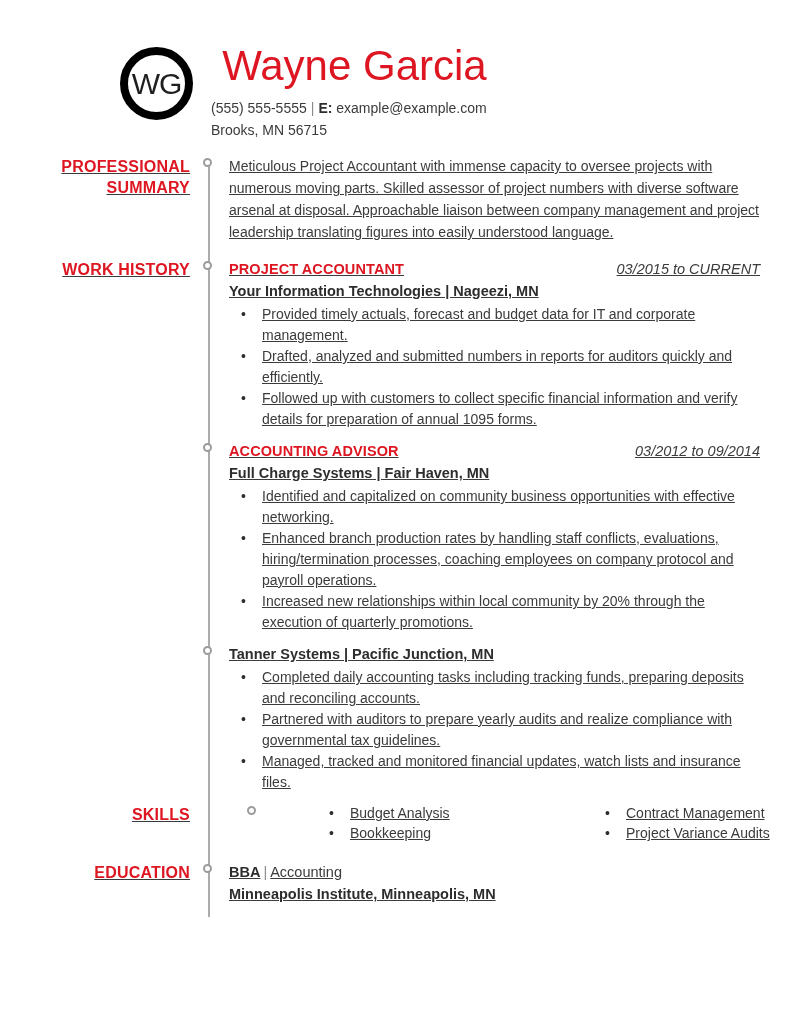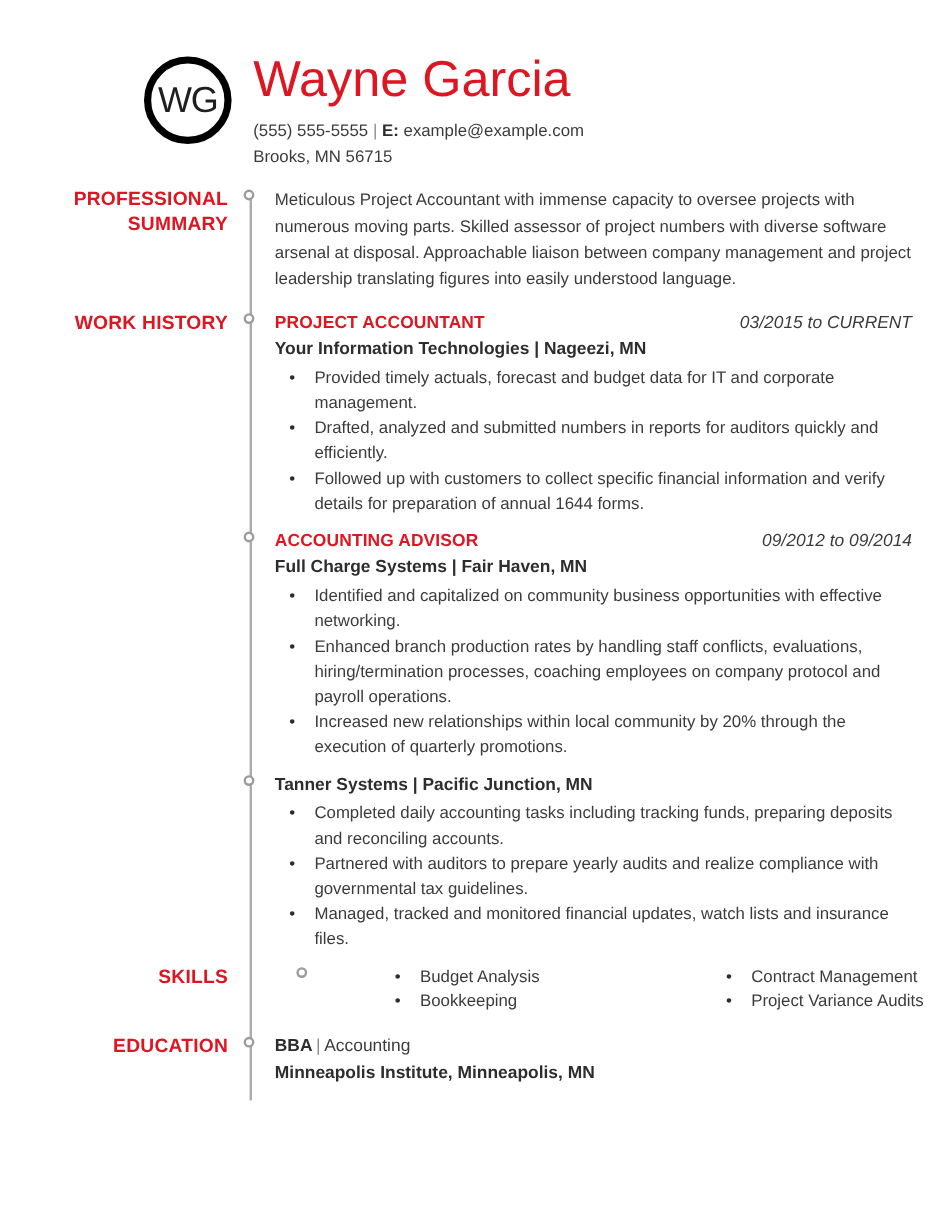--- a/index.html
+++ b/index.html
@@ -10,46 +10,47 @@
     color: #3b3b3b;
     overflow: hidden;
     position: relative;
   }
 
   
   .header { position: relative; height: 155px; }
   .monogram {
     position: absolute; left: 120px; top: 47px;
     width: 73px; height: 73px;
-    border: 6px solid #000000; border-radius: 50%;
+    border: 8px solid #000000; border-radius: 50%;
     display: flex; align-items: center; justify-content: center;
     background: #ffffff;
   }
   .monogram span {
     font-size: 30px; color: #1f1f1f; letter-spacing: -1px; font-weight: 400;
   }
   .header-text { position: absolute; left: 211px; top: 42px; }
   .name {
     font-size: 42px; line-height: 48px; font-weight: 400;
-    color: #dd1622; letter-spacing: 0px; white-space: nowrap;
+    color: #dd1622; letter-spacing: 0px; white-space: nowrap; text-align: right;
   }
   .contact-line { margin-top: 7px; font-size: 14px; line-height: 22px; color: #3b3b3b; }
   .contact-line .sep { color: #8a8a8a; padding: 0 4px; }
   .contact-line .email-label { font-weight: 700; color: #2d2d2d; }
   .address-line { font-size: 14px; line-height: 22px; color: #3b3b3b; }
 
   
   .entries { position: relative; padding: 0 31px 10px 40px; }
   .timeline-line {
     position: absolute; left: 208px; top: 9px; bottom: -2px;
     width: 2px; background: #ababab;
   }
   .entry {
     display: grid; grid-template-columns: 150px 39px 531px;
     margin-bottom: 10px;
+    text-decoration: underline;
   }
   .entry.summary-entry { margin-bottom: 15px; }
   .entry.skills-entry { margin-bottom: 18px; gap: 44px; }
   .entry.education-entry { margin-bottom: 0; }
   .entry-heading {
     text-align: right; color: #dd1622; font-weight: 700;
     font-size: 16px; line-height: 21px; letter-spacing: 0.2px;
     padding-top: 1px;
   }
   .marker-cell { position: relative; }
@@ -130,34 +131,34 @@
     </div>
     <div class="entry-content job">
       <div class="job-header">
         <span class="job-title">PROJECT ACCOUNTANT</span>
         <span class="job-dates">03/2015 to CURRENT</span>
       </div>
       <div class="job-company">Your Information Technologies | Nageezi, MN</div>
       <ul class="bullets">
         <li>Provided timely actuals, forecast and budget data for IT and corporate management.</li>
         <li>Drafted, analyzed and submitted numbers in reports for auditors quickly and efficiently.</li>
-        <li>Followed up with customers to collect specific financial information and verify details for preparation of annual 1644 forms.</li>
+        <li>Followed up with customers to collect specific financial information and verify details for preparation of annual 1095 forms.</li>
       </ul>
     </div>
   </div>
 
   <div class="entry">
     <div class="entry-heading"></div>
     <div class="marker-cell">
       <div class="timeline-node"></div>
     </div>
     <div class="entry-content job">
       <div class="job-header">
         <span class="job-title">ACCOUNTING ADVISOR</span>
-        <span class="job-dates">09/2012 to 09/2014</span>
+        <span class="job-dates">03/2012 to 09/2014</span>
       </div>
       <div class="job-company">Full Charge Systems | Fair Haven, MN</div>
       <ul class="bullets">
         <li>Identified and capitalized on community business opportunities with effective networking.</li>
         <li>Enhanced branch production rates by handling staff conflicts, evaluations, hiring/termination processes, coaching employees on company protocol and payroll operations.</li>
         <li>Increased new relationships within local community by 20% through the execution of quarterly promotions.</li>
       </ul>
     </div>
   </div>
 

